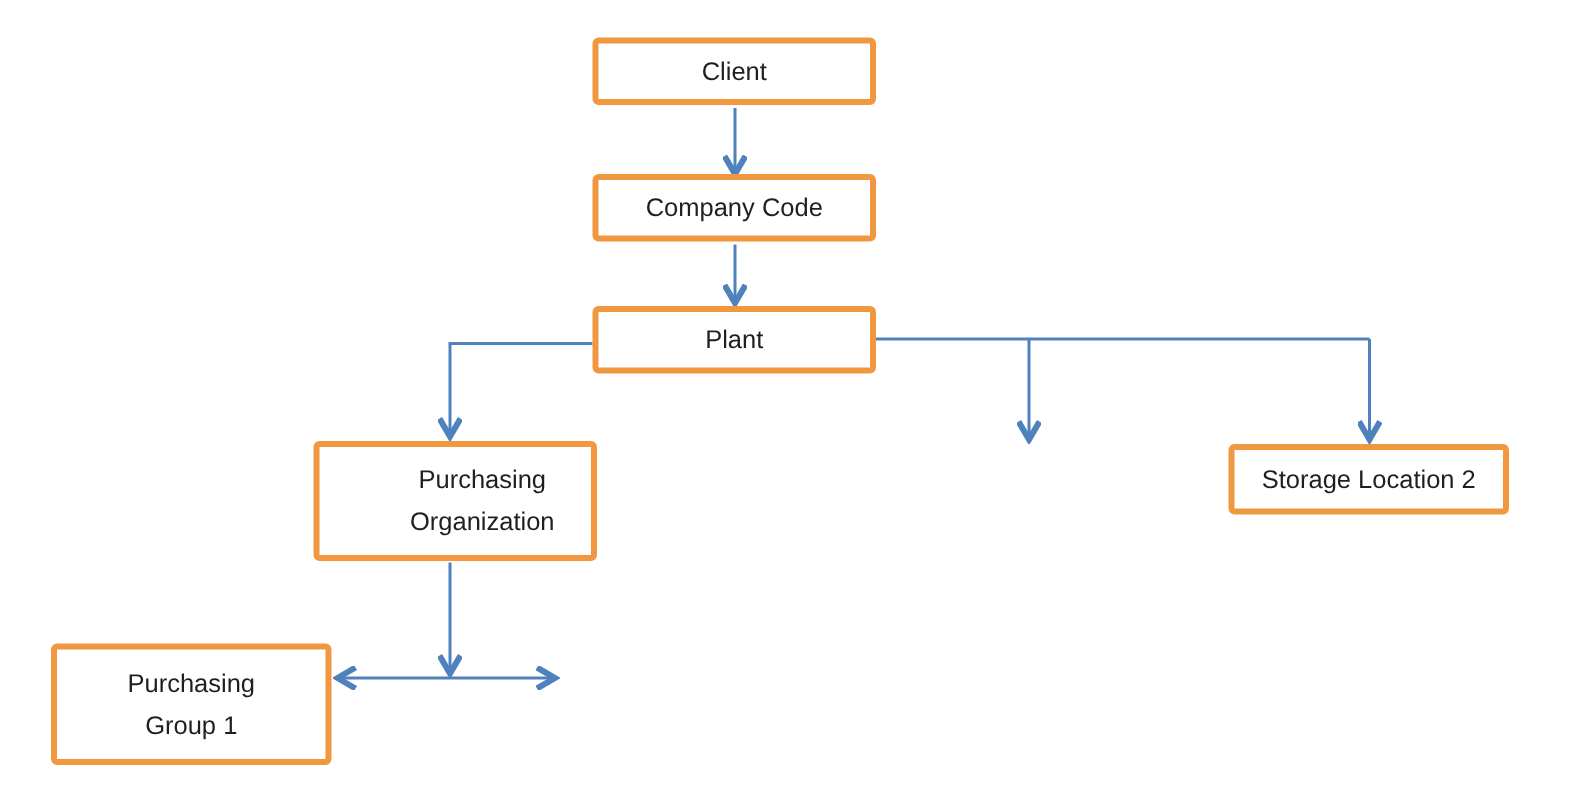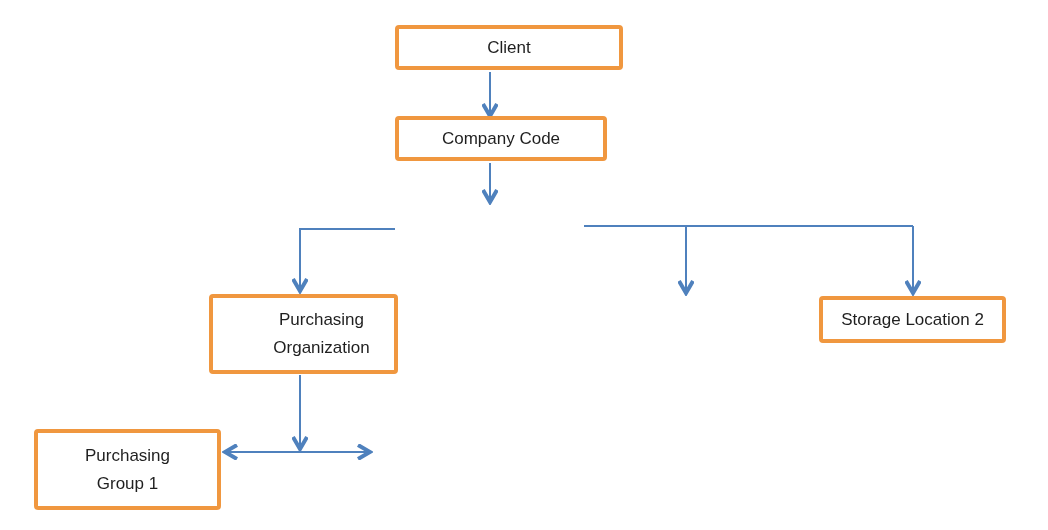--- a/index.html
+++ b/index.html
@@ -29,22 +29,22 @@
     border-radius:4px;
     font-size:17px;
     text-align:center;
   }
   .node .lbl{display:block;}
   .node .wrap2{line-height:28px;}
   .w-po{max-width:140px;}
   .w-pg{max-width:120px;}
 
   
-  .n-client  {left:395px;top:25px; width:228px;height:45px;}
-  .n-ccode   {left:395px;top:116px;width:212px;height:45px;}
+  .n-client  {left:395px;top:25px; width:189px;height:45px;}
+  .n-ccode   {left:395px;top:116px;width:189px;height:45px;}
   .n-plant   {left:395px;top:204px;width:189px;height:45px;}
   .n-porg    {left:209px;top:294px;width:189px;height:80px;padding-left:36px;}
   .n-sl1     {left:590px;top:296px;width:205px;height:47px;}
   .n-sl2     {left:819px;top:296px;width:187px;height:47px;}
   .n-pg1     {left:34px; top:429px;width:187px;height:81px;}
   .n-pg2     {left:373px;top:417px;width:187px;height:81px;}
 </style>
 </head>
 <body>
 
@@ -68,20 +68,23 @@
   </svg>
 
   <div class="node n-client">
     <span class="lbl">Client</span>
   </div>
 
   <div class="node n-ccode">
     <span class="lbl">Company Code</span>
   </div>
 
+  <div class="node n-plant">
+    <span class="lbl">Plant</span>
+  </div>
 
   <div class="node n-porg">
     <span class="lbl wrap2 w-po">Purchasing Organization</span>
   </div>
 
 
   <div class="node n-sl2">
     <span class="lbl">Storage Location 2</span>
   </div>
 

